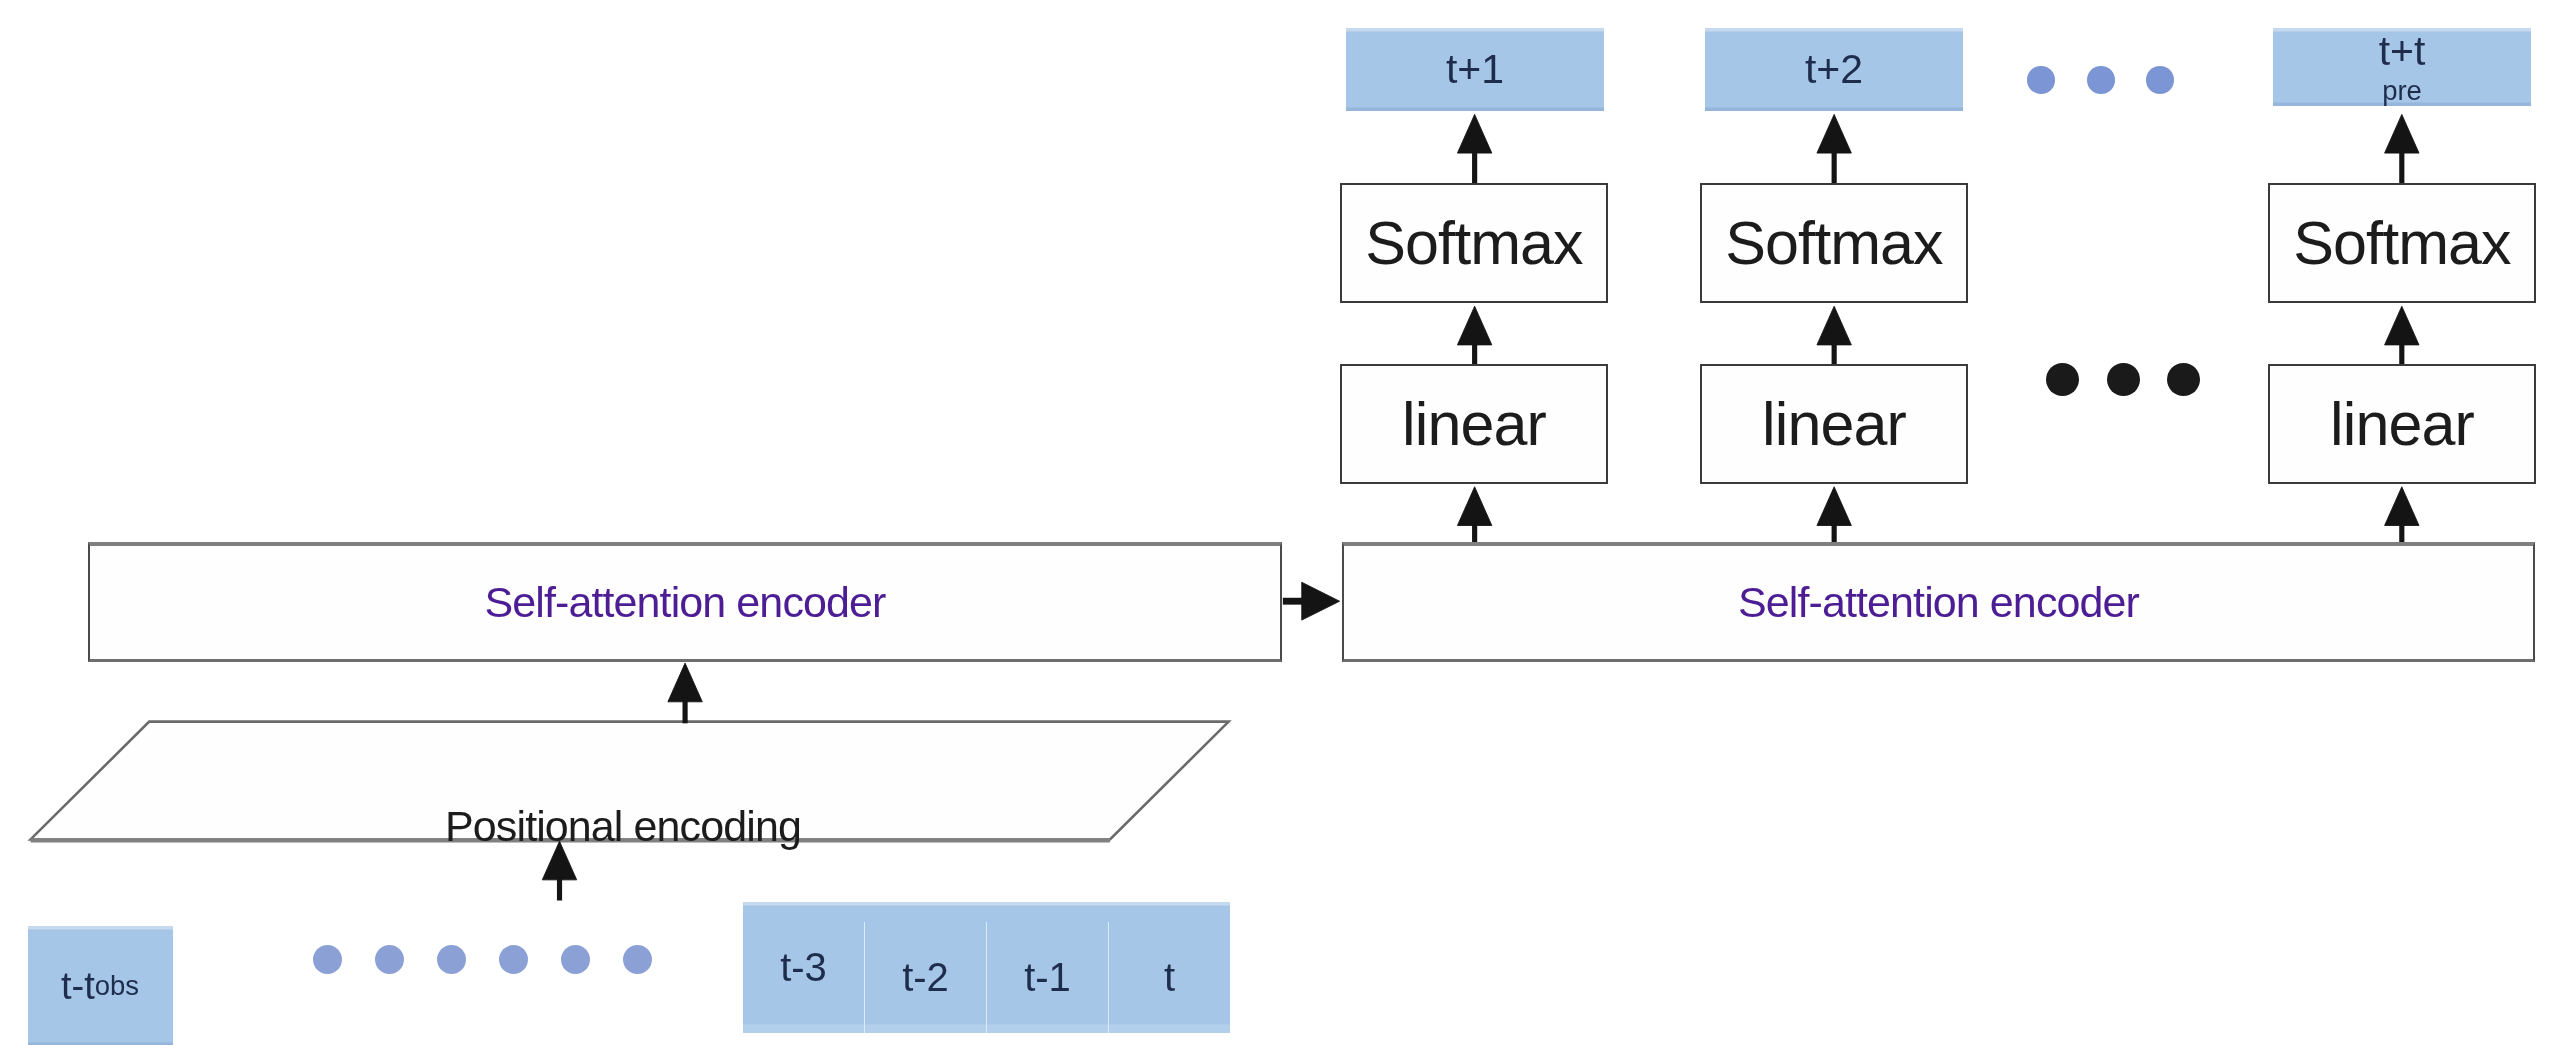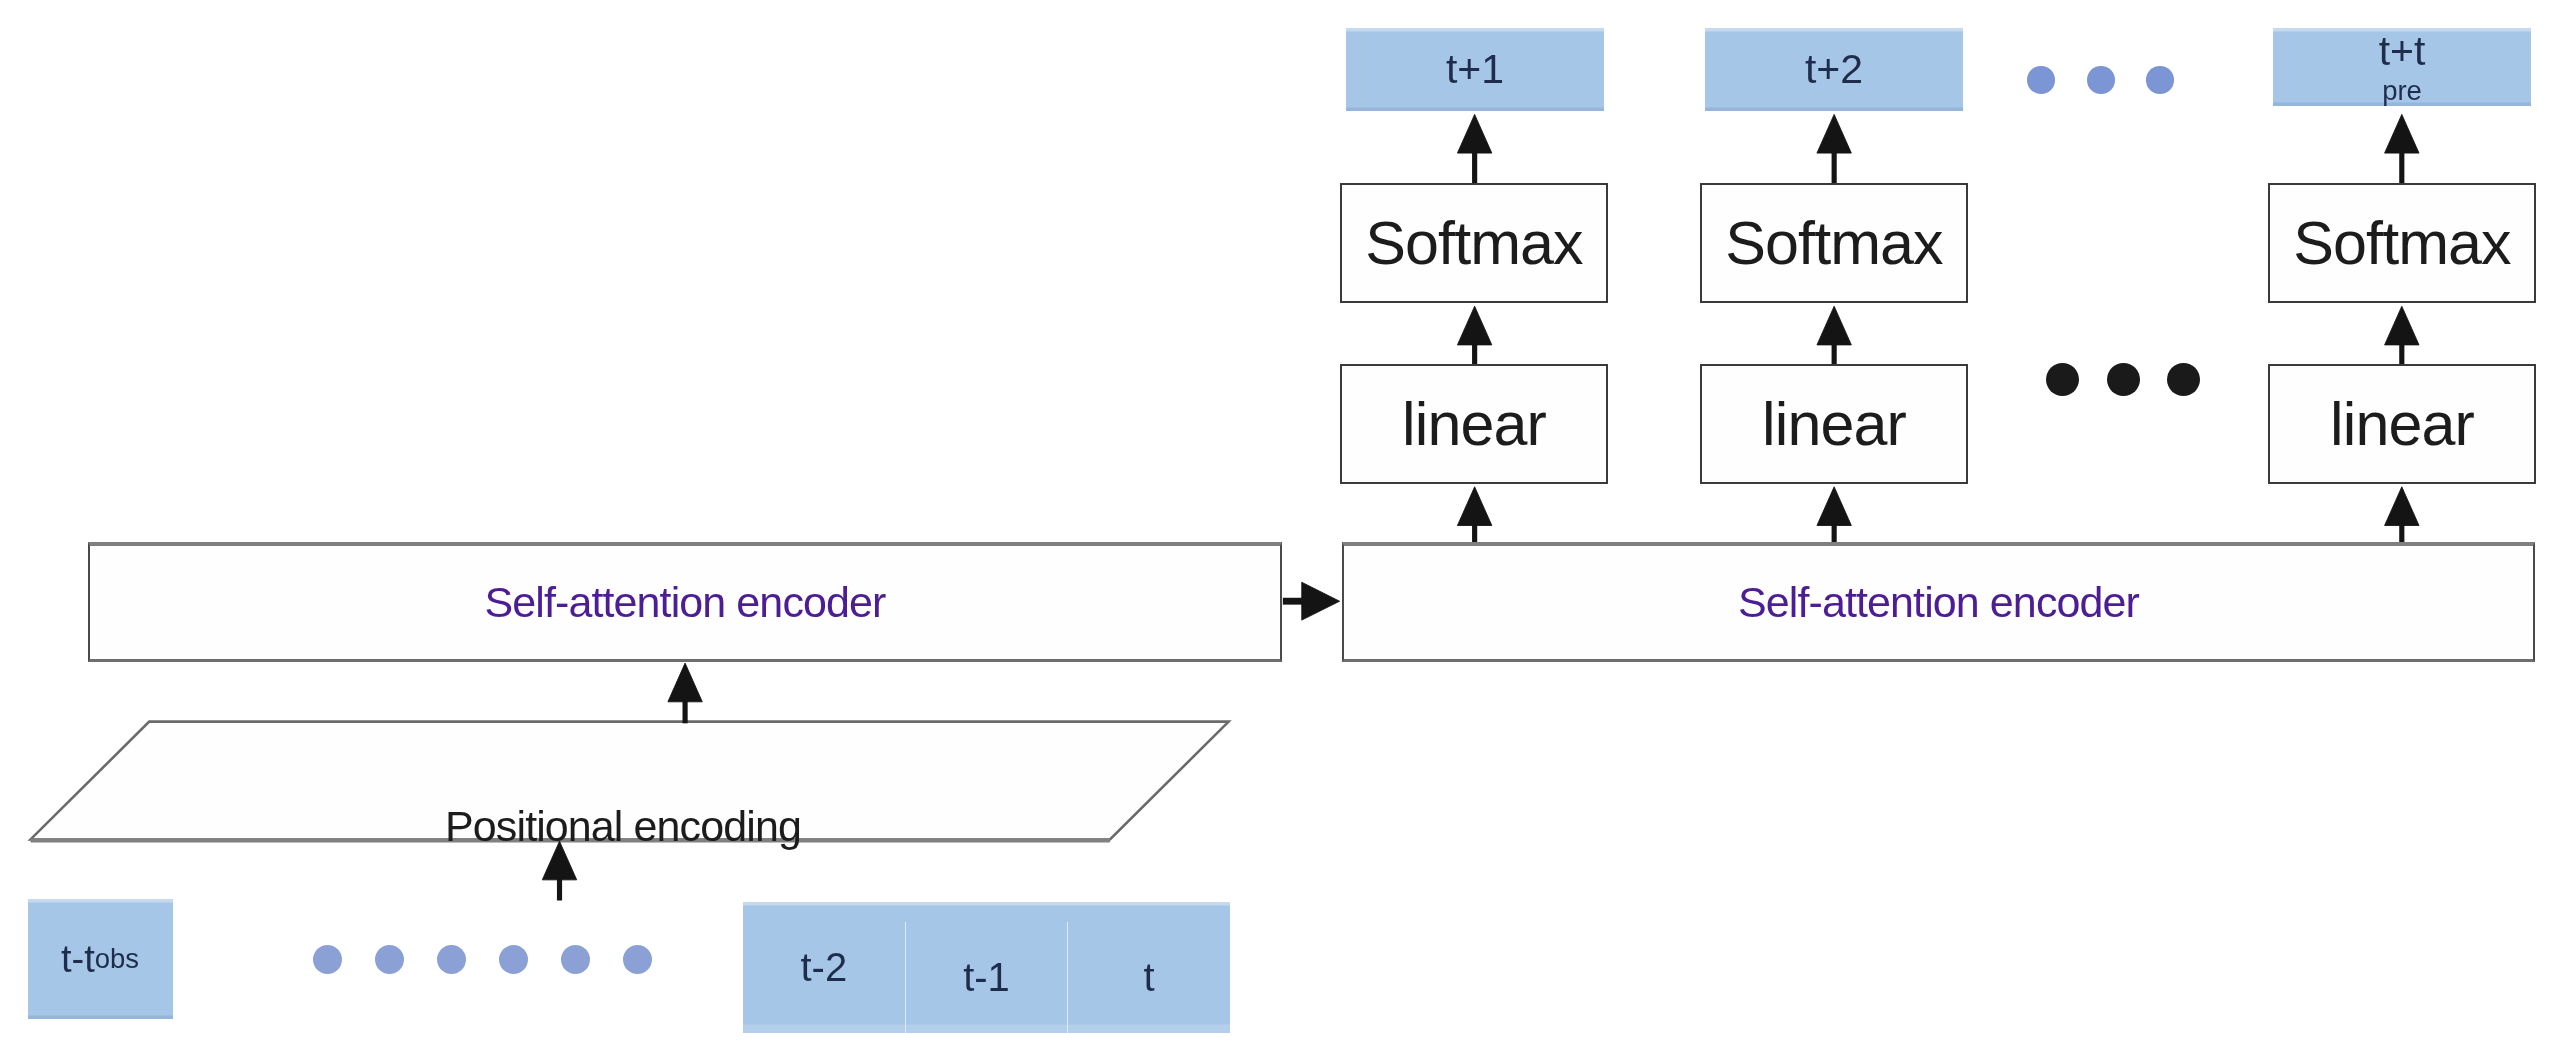--- a/index.html
+++ b/index.html
@@ -186,36 +186,39 @@
     <div class="dot dot-blue" style="left:2087px; top:66px;"></div>
     <div class="dot dot-blue" style="left:2146px; top:66px;"></div>
   </div>
 
   <div>
     <div class="dot dot-black" style="left:2046px; top:363px;"></div>
     <div class="dot dot-black" style="left:2107px; top:363px;"></div>
     <div class="dot dot-black" style="left:2167px; top:363px;"></div>
   </div>
 
-  <div class="abs bbox" style="left:27.5px; top:899px; width:145px; height:120px; font-size:38px;">
+  <div class="abs bbox" style="left:27.5px; top:926px; width:145px; height:120px; font-size:38px;">
     <span>t-t</span>
       <span class="sub">obs</span>
   </div>
 
   <div>
     <div class="dot dot-blue2" style="left:313px; top:945px;"></div>
     <div class="dot dot-blue2" style="left:375px; top:945px;"></div>
     <div class="dot dot-blue2" style="left:437px; top:945px;"></div>
     <div class="dot dot-blue2" style="left:499px; top:945px;"></div>
     <div class="dot dot-blue2" style="left:561px; top:945px;"></div>
     <div class="dot dot-blue2" style="left:623px; top:945px;"></div>
   </div>
 
   <div class="abs cellbox" style="left:743px; top:902px; width:487px; height:131px;">
     <div class="cell">
+        <span>t-3</span>
+      </div>
+    <div class="cell">
         <span>t-2</span>
       </div>
     <div class="cell">
         <span>t-1</span>
       </div>
     <div class="cell">
         <span>t</span>
       </div>
   </div>
 

